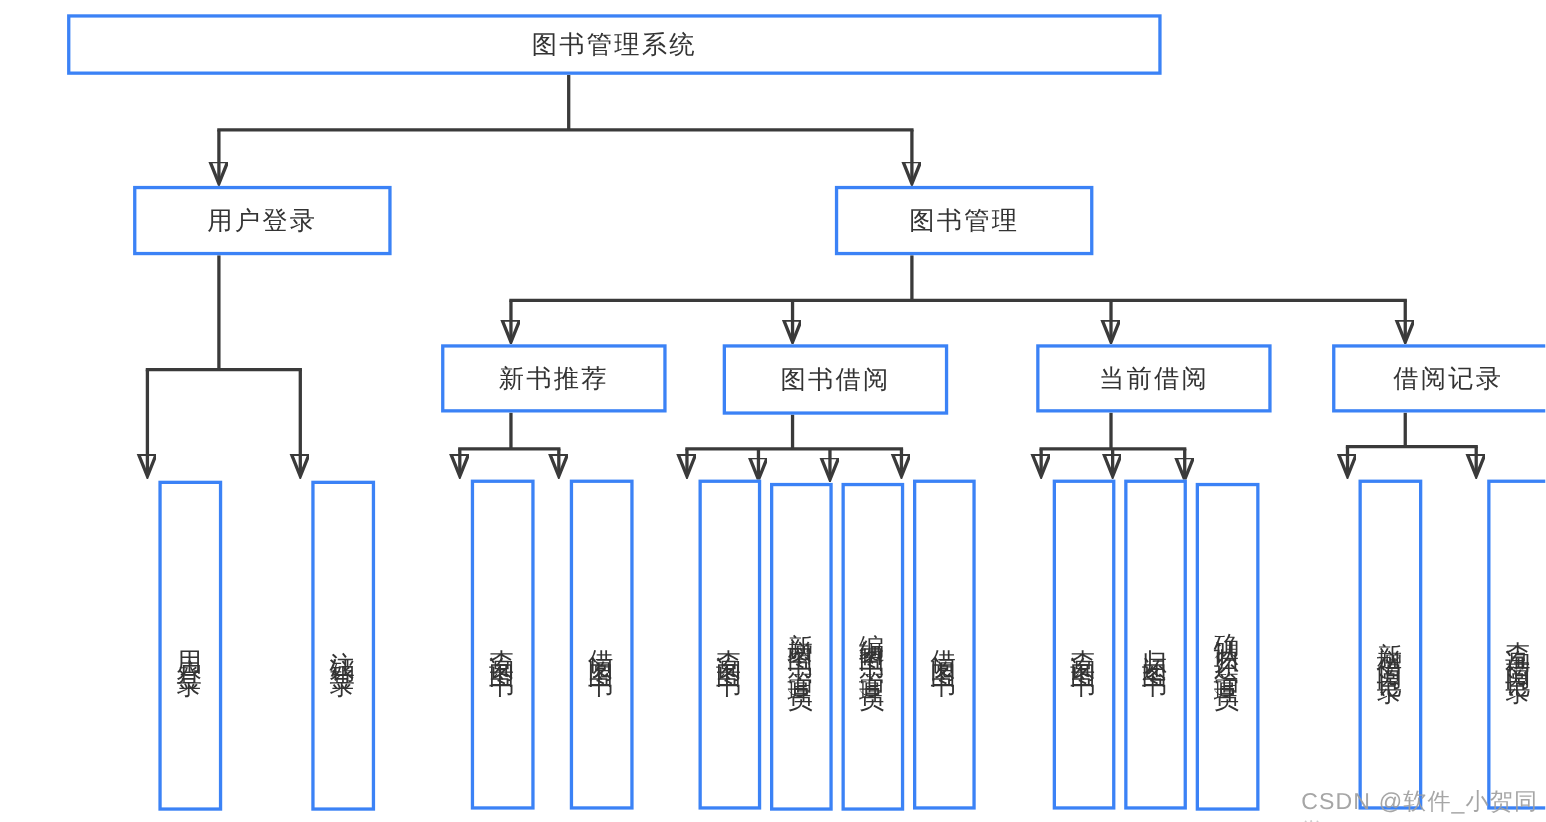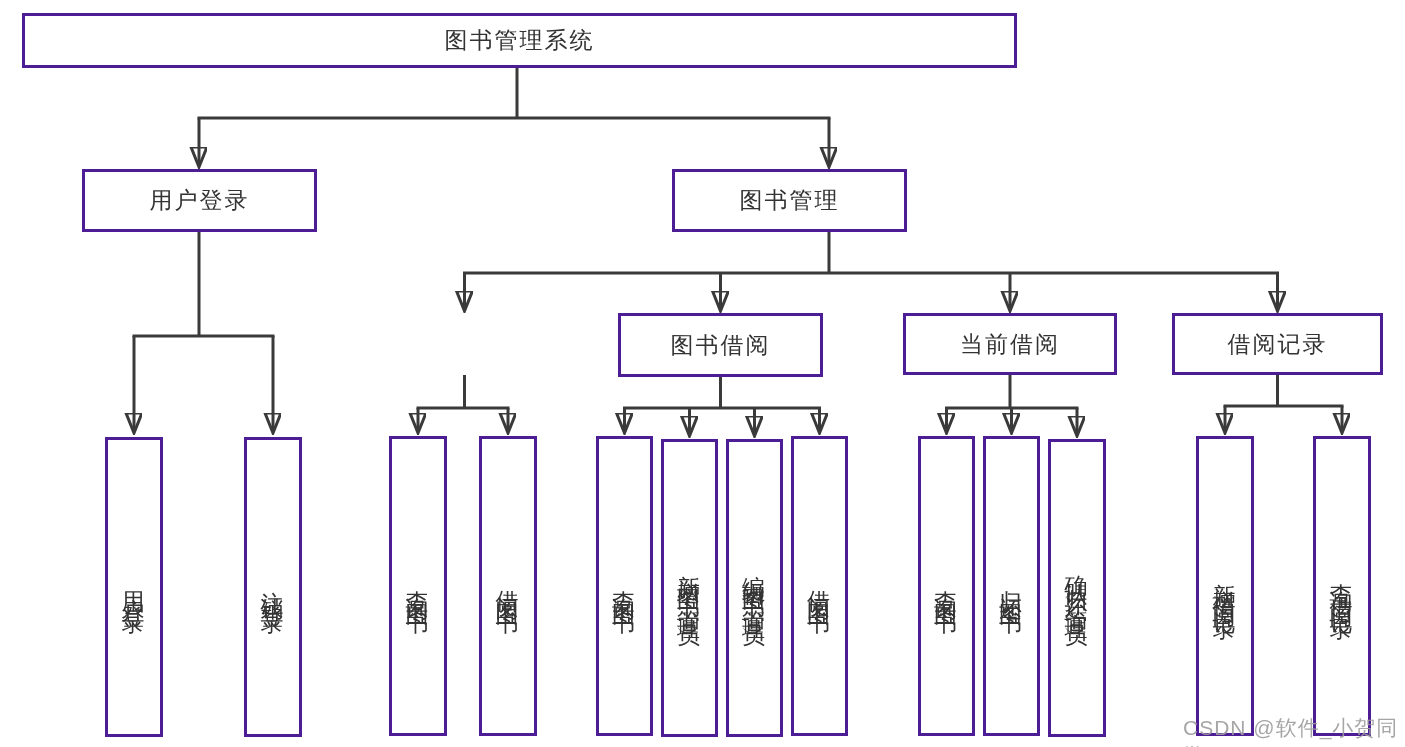--- a/index.html
+++ b/index.html
@@ -4,22 +4,22 @@
 <style>
   html,body{margin:0;padding:0;background:#ffffff;}
   .stage{
     position:relative;width:1405px;height:747px;background:#ffffff;overflow:hidden;
     font-family:"Liberation Sans","DejaVu Sans",sans-serif;
   }
   .wires{position:absolute;left:0;top:0;width:1405px;height:747px;z-index:1;}
   .wires path{stroke:#3a3a3a;stroke-width:3;fill:none;}
   .box{
     position:absolute;box-sizing:border-box;background:#ffffff;
-    border:3px solid #4c1d95;display:flex;align-items:center;justify-content:center;
-    color:#333333;font-size:23px;z-index:2;white-space:nowrap;
+    border:3px solid #3b82f6;display:flex;align-items:center;justify-content:center;
+    color:#333333;font-size:23px;z-index:2;white-space:nowrap;margin-left:39px;
   }
   .h{letter-spacing:2px;}
   .v{
     writing-mode:vertical-rl;text-orientation:mixed;
     letter-spacing:7px;font-size:23px;
   }
   .watermark{
     position:absolute;left:1183px;top:714px;z-index:3;
     color:rgba(158,158,158,0.92);font-size:21px;letter-spacing:1px;
     font-family:"Liberation Sans","DejaVu Sans",sans-serif;
@@ -74,22 +74,23 @@
 
     <path d="M1277.5,375 L1277.5,406"></path>
     <path d="M1223.5,406 L1343.5,406"></path>
     <path d="M1225,406 L1225,431" marker-end="url(#arrow)"></path>
     <path d="M1342,406 L1342,431" marker-end="url(#arrow)"></path>
   </svg>
 
   <div class="box h" style="left:22px;top:13px;width:995px;height:55px">图书管理系统</div>
 
   <div class="box h" style="left:82px;top:169px;width:235px;height:63px">用户登录</div>
-  <div class="box h" style="left:672px;top:169px;width:235px;height:63px">图书管理</div>
+  <div class="box h" style="left:720px;top:169px;width:235px;height:63px">图书管理</div>
 
+  <div class="box h" style="left:362px;top:313px;width:205px;height:62px">新书推荐</div>
   <div class="box h" style="left:618px;top:313px;width:205px;height:64px">图书借阅</div>
   <div class="box h" style="left:903px;top:313px;width:214px;height:62px">当前借阅</div>
   <div class="box h" style="left:1172px;top:313px;width:211px;height:62px">借阅记录</div>
 
   <div class="box v" style="left:105px;top:437px;width:58px;height:300px">用户登录</div>
   <div class="box v" style="left:244px;top:437px;width:58px;height:300px">注销登录</div>
 
   <div class="box v" style="left:389px;top:436px;width:58px;height:300px">查询图书</div>
   <div class="box v" style="left:479px;top:436px;width:58px;height:300px">借阅图书</div>
 

